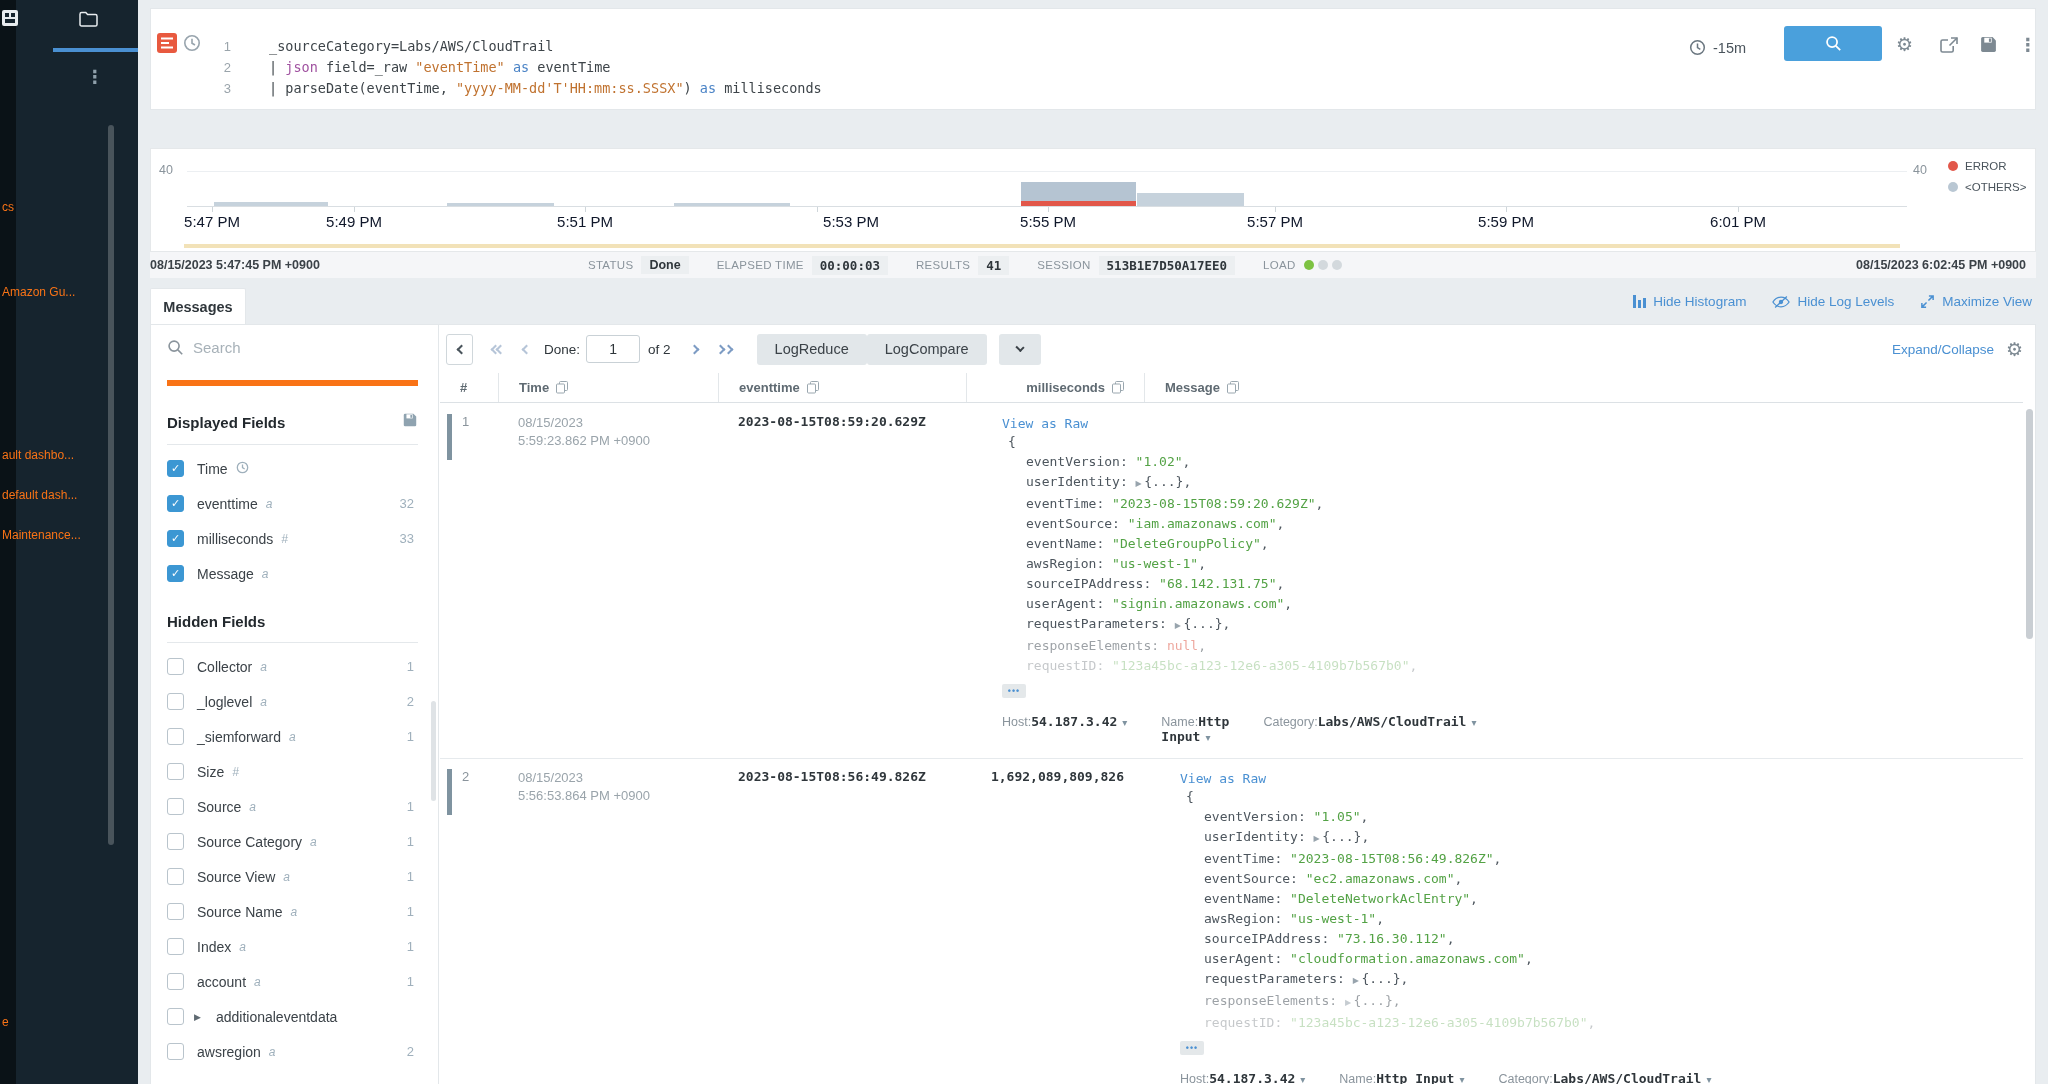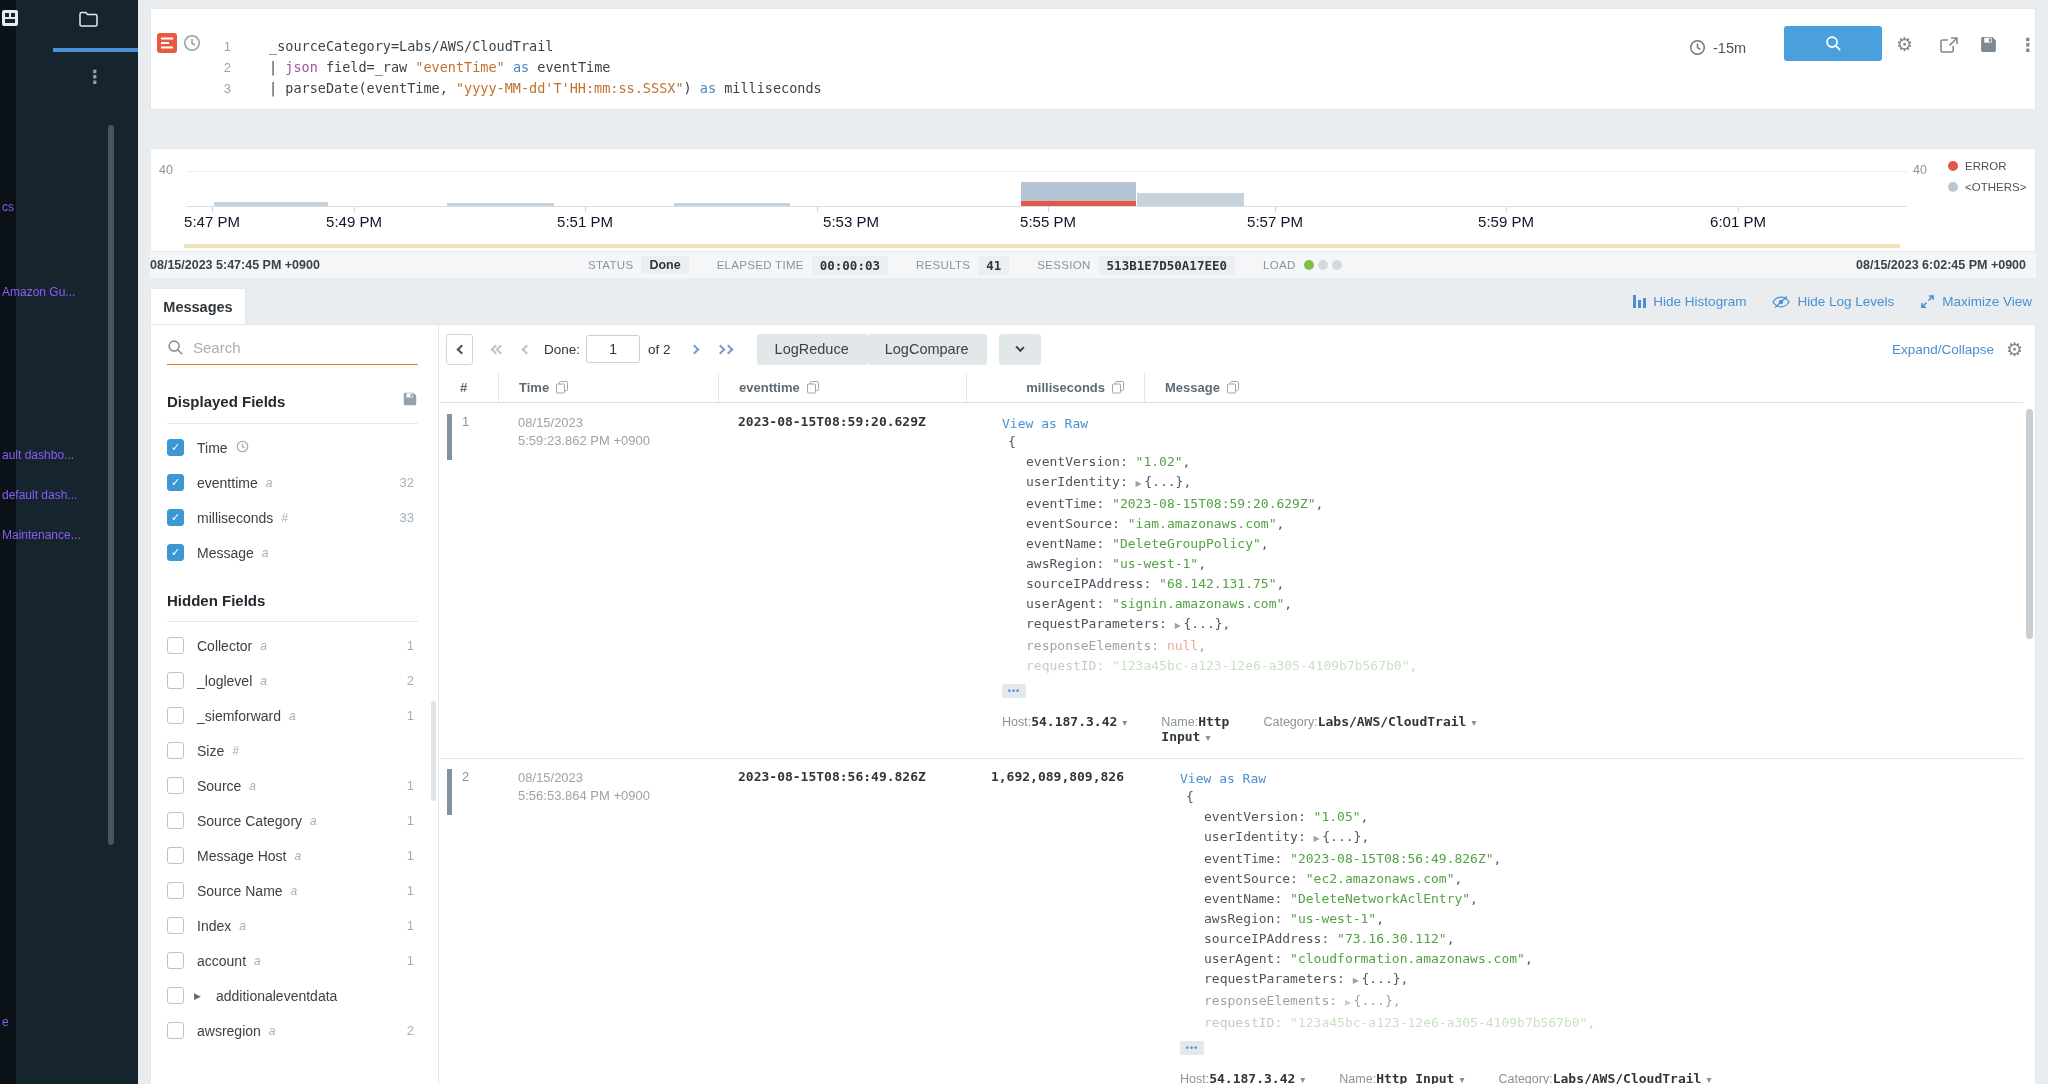--- a/index.html
+++ b/index.html
@@ -9,21 +9,21 @@
   .mono { font-family:"DejaVu Sans Mono", monospace; }
 
   
   .sidebar { position:absolute; left:0; top:0; width:138px; height:100%; background:#16242e; overflow:hidden; }
   .sb-strip { position:absolute; left:0; top:0; width:16px; height:100%; background:#0a1217; }
   .sb-grid { position:absolute; left:2px; top:10px; }
   .sb-folder { position:absolute; left:79px; top:11px; }
   .sb-underline { position:absolute; left:53px; top:48px; width:85px; height:4px; background:#4a90d2; }
   .sb-kebab { position:absolute; left:86px; top:66px; color:#8fa0ab; font-family:"DejaVu Sans",sans-serif; font-size:18px; font-weight:bold; cursor:pointer; }
   .sb-scroll { position:absolute; left:108px; top:125px; width:6px; height:720px; background:rgba(255,255,255,.22); border-radius:3px; }
-  .nav-item { position:absolute; left:0; padding-left:2px; color:#8b5cf6; font-size:12px; white-space:nowrap; cursor:pointer; }
+  .nav-item { position:absolute; left:0; padding-left:2px; color:#f97316; font-size:12px; white-space:nowrap; cursor:pointer; }
 
   
   .content { position:absolute; left:138px; top:0; right:0; bottom:0; }
 
   
   .query-card { position:absolute; left:12px; top:8px; width:1886px; height:102px; background:#fff; border:1px solid #e3e7ea; }
   .q-doc { position:absolute; left:6px; top:24px; }
   .q-clock { position:absolute; left:32px; top:25px; }
   .q-nums { position:absolute; left:52px; top:27px; width:28px; text-align:right; color:#9aa4ab; font-size:13px; line-height:21px; }
   .q-code { position:absolute; left:118px; top:27px; font-family:"DejaVu Sans Mono", monospace; font-size:13.5px; line-height:21px; color:#3d4449; white-space:pre; }
@@ -68,21 +68,21 @@
   .view-actions { position:absolute; right:4px; top:6px; display:flex; gap:26px; align-items:center; }
   .va { display:flex; align-items:center; gap:7px; color:#4a90d2; font-size:13.5px; cursor:pointer; }
   .histicon { display:inline-flex; align-items:flex-end; gap:2px; height:13px; }
   .histicon i { width:3px; background:#4a90d2; display:inline-block; }
 
   
   .main-panel { position:absolute; left:12px; top:324px; width:1886px; height:760px; background:#fff; border:1px solid #e3e7ea; border-bottom:none; overflow:hidden; }
 
   
   .fields { position:absolute; left:0; top:0; width:288px; height:100%; border-right:1px solid #e3e7ea; overflow:hidden; }
-  .f-search { margin:14px 20px 0 16px; display:flex; align-items:center; gap:9px; border-bottom:1px solid #f97316; padding-bottom:8px; }
+  .f-search { margin:14px 20px 0 16px; display:flex; align-items:center; gap:9px; border-bottom:6px solid #f97316; padding-bottom:24px; }
   .f-search input { border:none; outline:none; font-size:15px; color:#3b4248; width:190px; font-family:"Liberation Sans",sans-serif; }
   .f-search input::placeholder { color:#a7b1b8; }
   .f-head { margin:26px 20px 0 16px; display:flex; align-items:center; }
   .f-head .t { font-size:15px; font-weight:bold; color:#23292e; }
   .f-head .sv { margin-left:auto; cursor:pointer; }
   .f-div { height:1px; background:#e4e8eb; margin:12px 20px 6px 16px; }
   .f-row { position:relative; display:flex; align-items:center; height:35px; padding-left:16px; cursor:pointer; }
   .cb { width:17px; height:17px; border-radius:3px; border:1.5px solid #b9c4cc; background:#fff; flex:0 0 auto; display:flex; align-items:center; justify-content:center; }
   .cb.on { background:#3c97d3; border-color:#3c97d3; }
   .cb .ck { color:#fff; font-family:"DejaVu Sans",sans-serif; font-size:11px; font-weight:bold; line-height:1; }
@@ -427,21 +427,21 @@
               <span class="f-count">1</span>
             </div>
             <div class="f-row">
               <span class="cb"></span>
               <span class="f-name">Source Category</span>
               <span class="f-type">a</span>
               <span class="f-count">1</span>
             </div>
             <div class="f-row">
               <span class="cb"></span>
-              <span class="f-name">Message Host</span>
+              <span class="f-name">Source View</span>
               <span class="f-type">a</span>
               <span class="f-count">1</span>
             </div>
             <div class="f-row">
               <span class="cb"></span>
               <span class="f-name">Source Name</span>
               <span class="f-type">a</span>
               <span class="f-count">1</span>
             </div>
             <div class="f-row">

